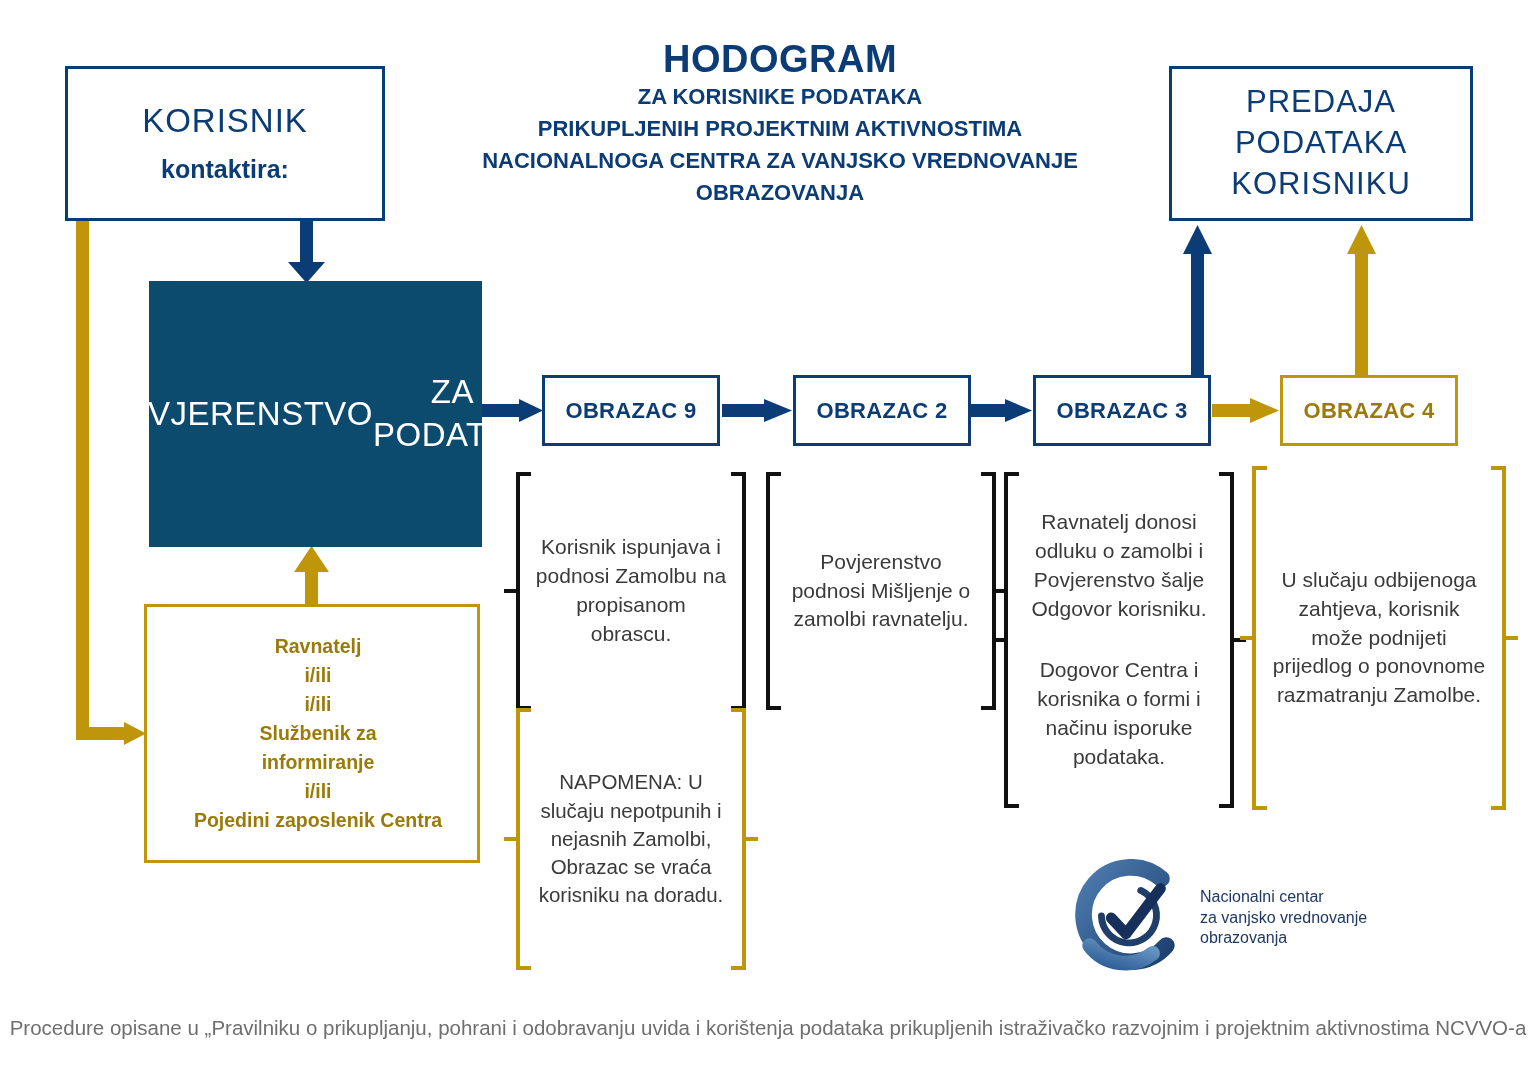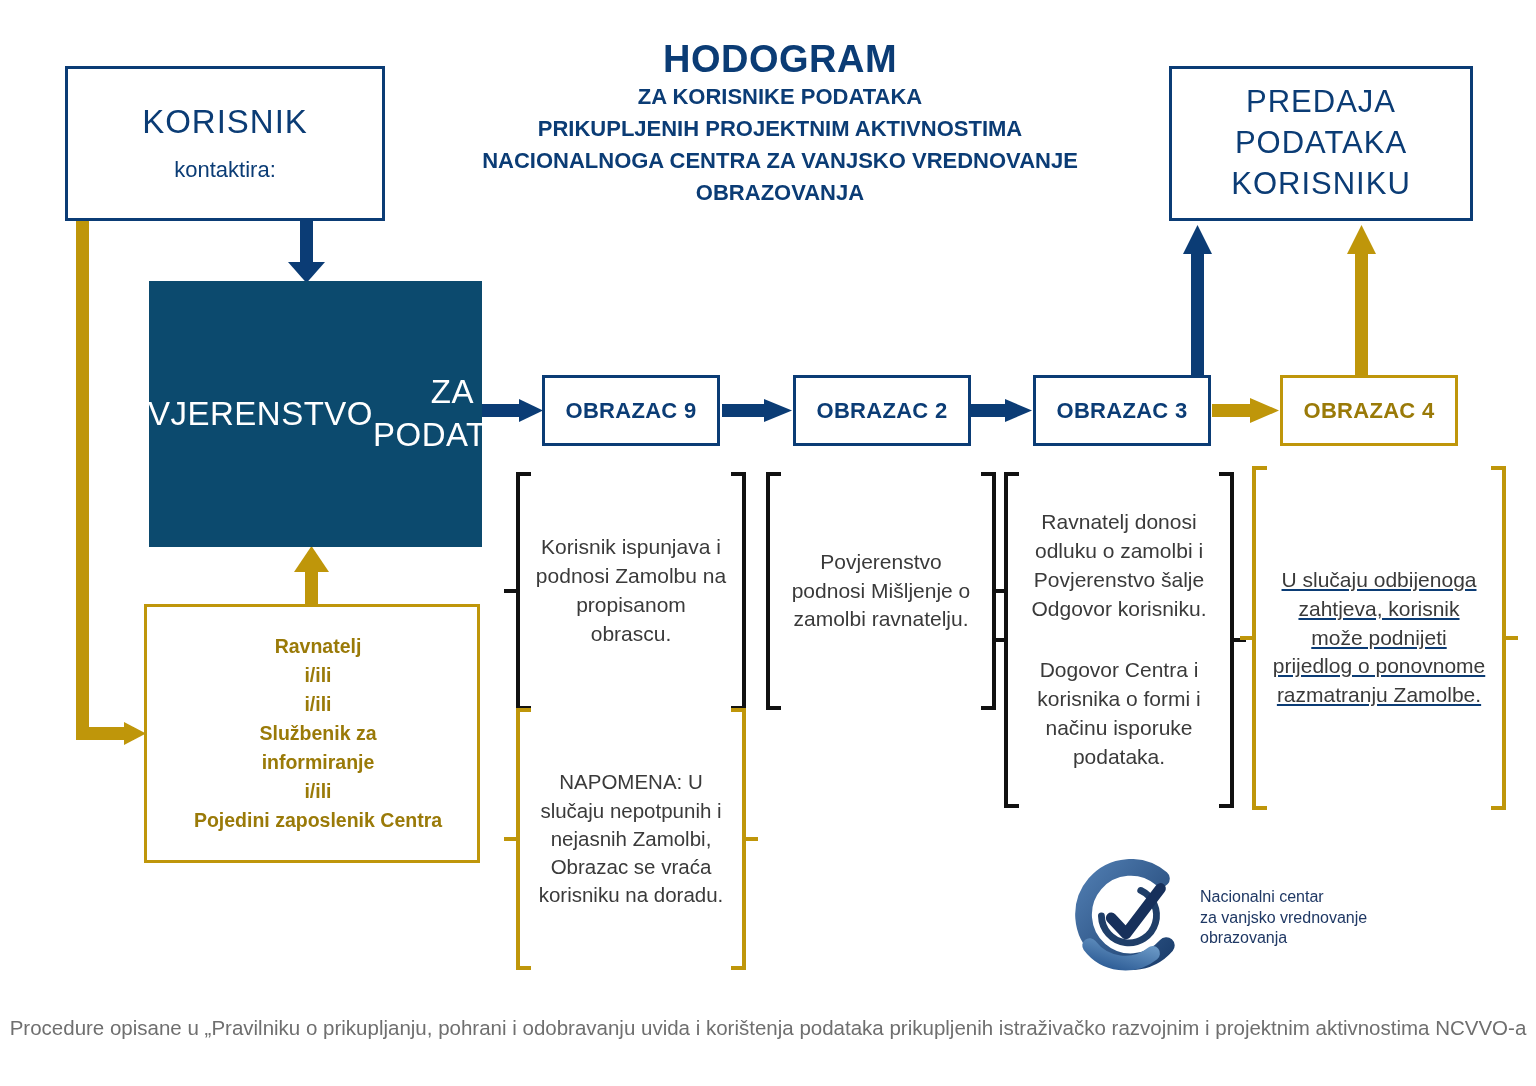--- a/index.html
+++ b/index.html
@@ -25,21 +25,21 @@
     background:#0c4a6e;
     color:#ffffff;
     display:flex;flex-direction:row;
     align-items:center;justify-content:center;
     text-align:center;
   }
 
   
   #korisnik-box{left:65px;top:66px;width:320px;height:155px;}
   #korisnik-title{font-size:33px;font-weight:400;letter-spacing:1px;line-height:1.1;}
-  #korisnik-sub{font-size:22px;font-weight:normal;margin-top:16px;}
+  #korisnik-sub{font-size:25px;font-weight:bold;margin-top:16px;}
 
   
   #predaja-box{left:1169px;top:66px;width:304px;height:155px;}
   #predaja-box div{font-size:31px;font-weight:400;line-height:1.32;letter-spacing:1px;}
 
   
   #povjerenstvo-box{left:149px;top:281px;width:333px;height:266px;}
   #povjerenstvo-box div{font-size:33px;line-height:1.3;letter-spacing:.5px;}
 
   
@@ -77,21 +77,21 @@
 
   .bb-text{flex:1;display:flex;flex-direction:column;align-items:center;
     justify-content:center;text-align:center;color:#3a3a3a;
     font-size:21px;line-height:1.38;padding:0 6px;box-sizing:border-box;}
   .bb-text p{margin:0;}
   .bb-text p + p{margin-top:32px;}
 
   #blk1{left:512px;top:472px;width:238px;height:238px;}
   #blk2{left:762px;top:472px;width:238px;height:238px;}
   #blk3{left:1000px;top:472px;width:238px;height:336px;}
-  #blk4{left:1248px;top:466px;width:262px;height:344px;text-decoration:underline;}
+  #blk4{left:1248px;top:466px;width:262px;height:344px;}
   #blk-note{left:512px;top:708px;width:238px;height:262px;}
   #blk-note .bb-text{font-size:20.5px;}
 
   
   #wires{left:0;top:0;width:1536px;height:1086px;pointer-events:none;}
 
   
   #logo{left:1068px;top:852px;width:400px;height:132px;display:flex;align-items:center;}
   #logo-mark{width:118px;height:118px;flex:0 0 118px;}
   #logo-text{margin-left:14px;font-size:16px;line-height:1.28;color:#1F3864;font-weight:400;}

